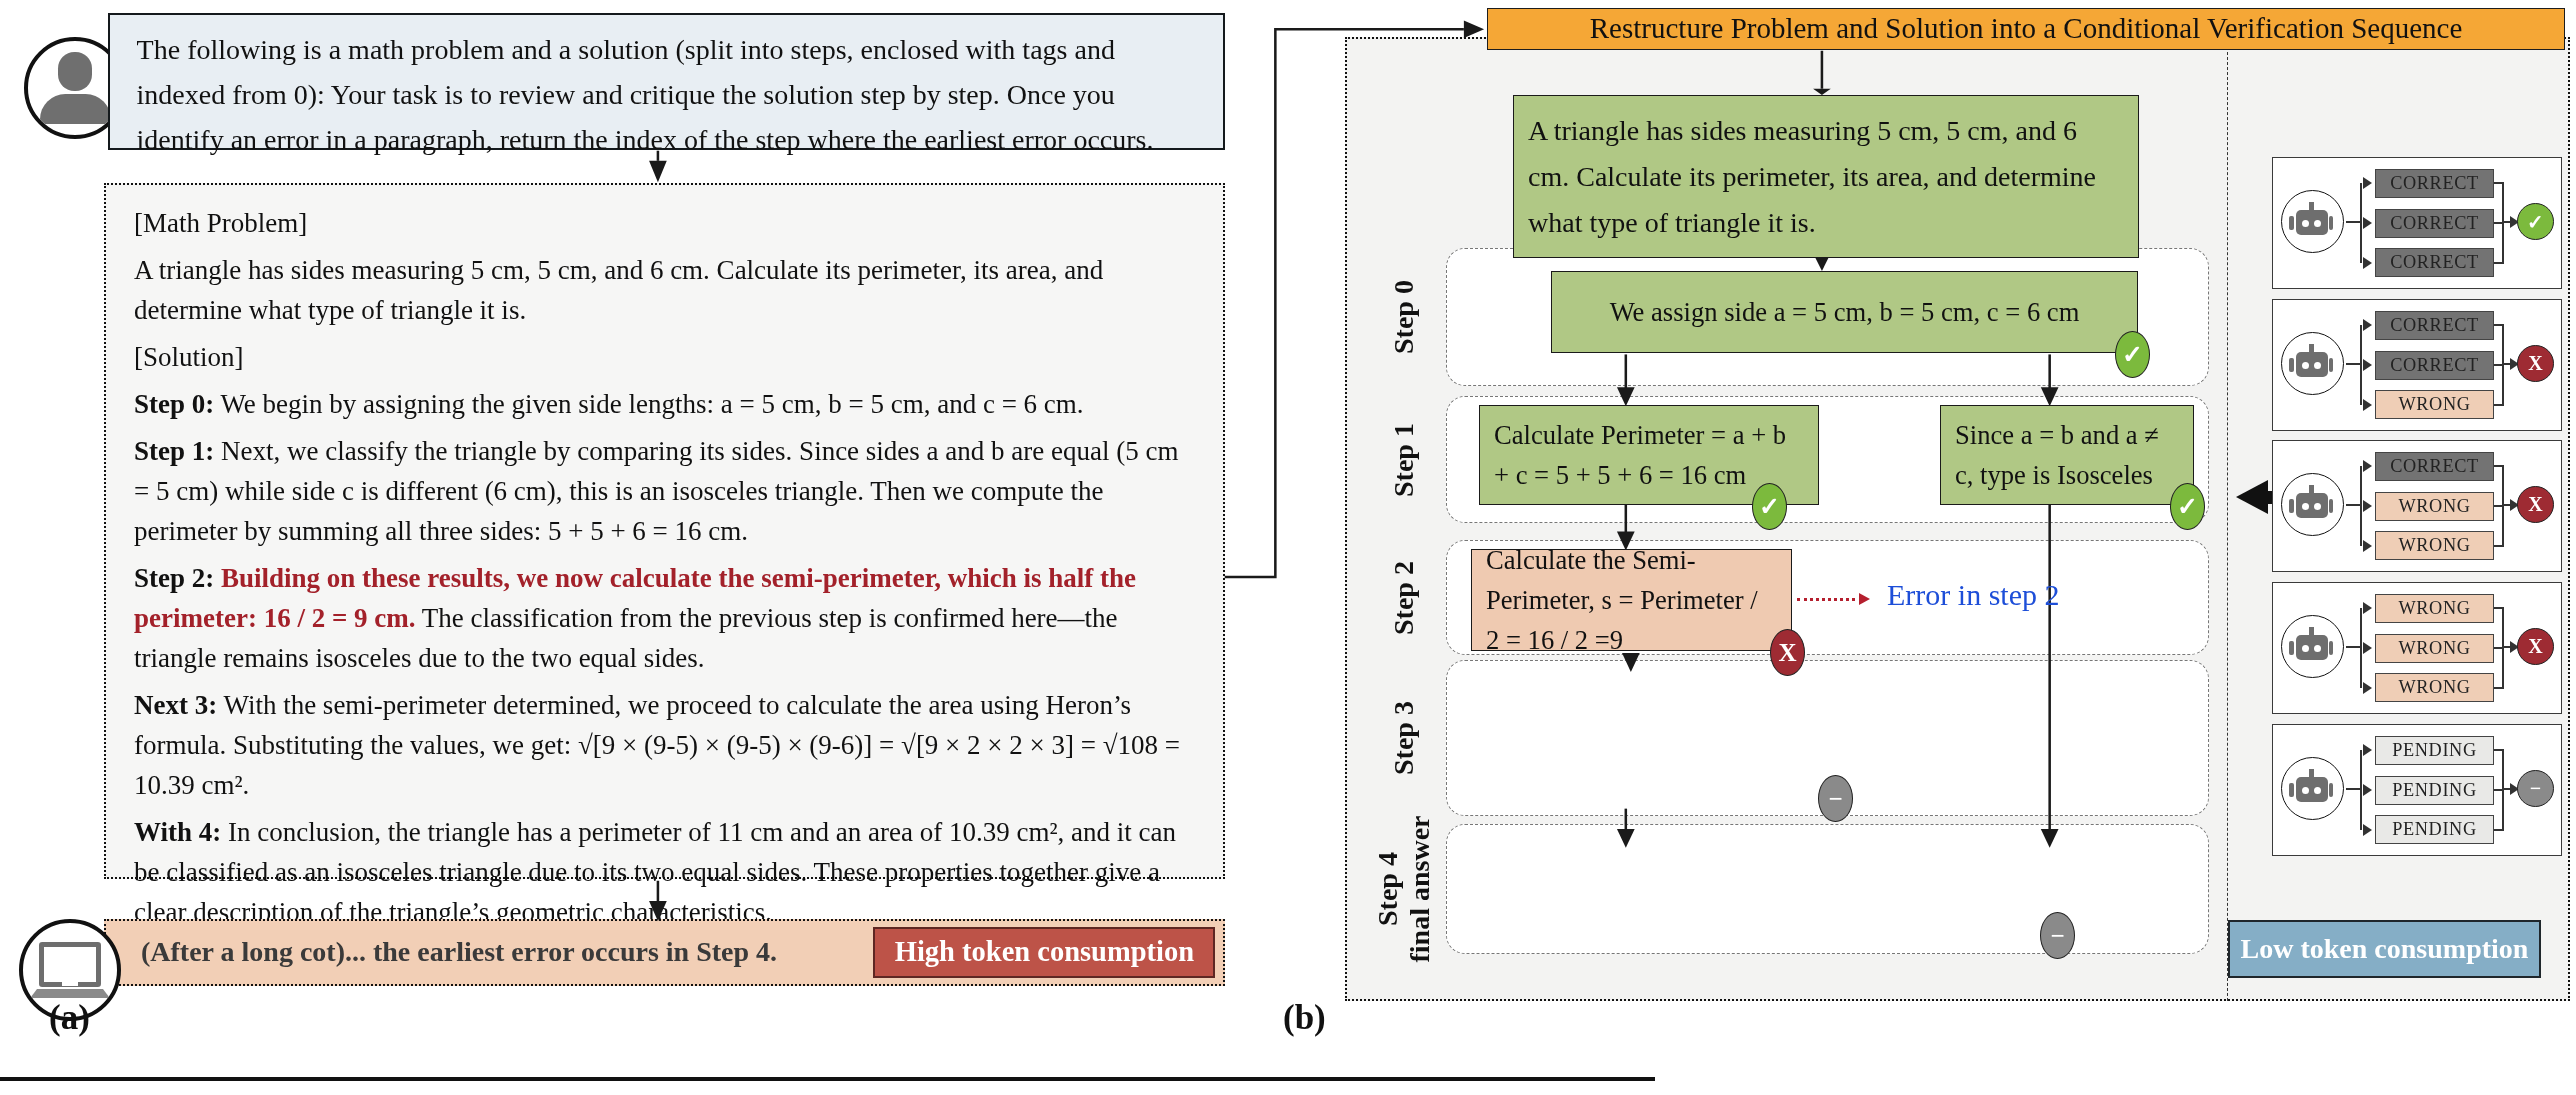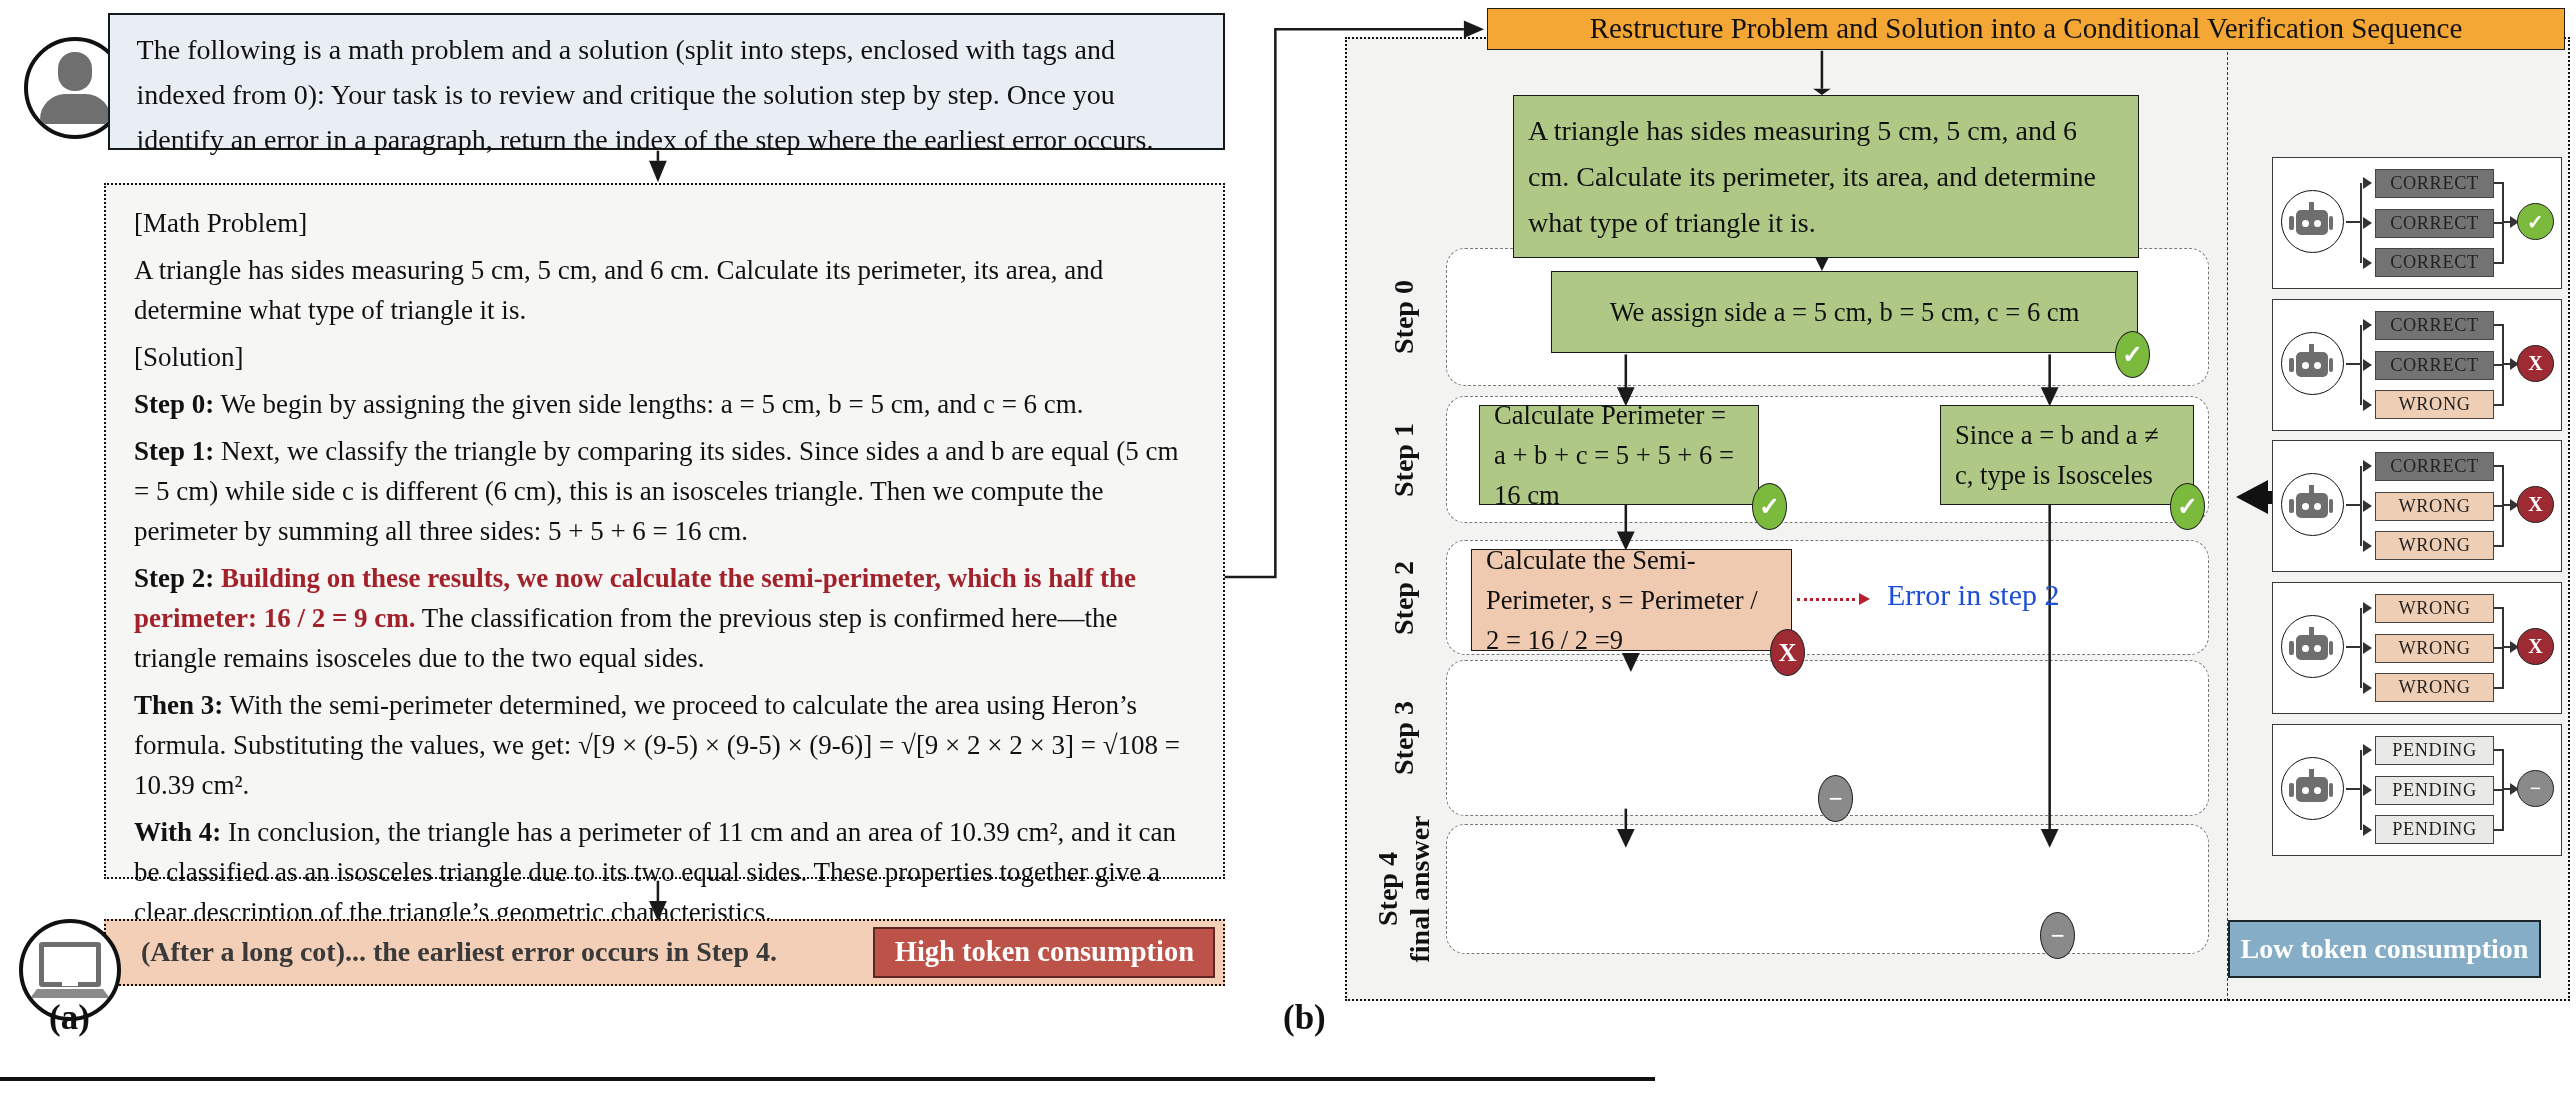--- a/index.html
+++ b/index.html
@@ -88,21 +88,21 @@
     <span>The following is a math problem and a solution (split into steps, enclosed with tags and indexed from 0): Your task is to review and critique the solution step by step. Once you identify an error in a paragraph, return the index of the step where the earliest error occurs.</span>
   </div>
 
   <div class="abs math-box">
     <p>[Math Problem]</p>
     <p>A triangle has sides measuring 5 cm, 5 cm, and 6 cm. Calculate its perimeter, its area, and determine what type of triangle it is.</p>
     <p>[Solution]</p>
     <p><span class="bold">Step 0:</span><span> We begin by assigning the given side lengths: a = 5 cm, b = 5 cm, and c = 6 cm.</span></p>
     <p><span class="bold">Step 1:</span><span> Next, we classify the triangle by comparing its sides. Since sides a and b are equal (5 cm = 5 cm) while side c is different (6 cm), this is an isosceles triangle. Then we compute the perimeter by summing all three sides: 5 + 5 + 6 = 16 cm.</span></p>
     <p><span class="bold">Step 2:</span><span class="red-bold"> Building on these results, we now calculate the semi-perimeter, which is half the perimeter: 16 / 2 = 9 cm.</span><span> The classification from the previous step is confirmed here—the triangle remains isosceles due to the two equal sides.</span></p>
-    <p><span class="bold">Then 3:</span><span> With the semi-perimeter determined, we proceed to calculate the area using Heron’s formula. Substituting the values, we get: √[9 × (9-5) × (9-5) × (9-6)] = √[9 × 2 × 2 × 3] = √108 = 10.39 cm².</span></p>
+    <p><span class="bold">Next 3:</span><span> With the semi-perimeter determined, we proceed to calculate the area using Heron’s formula. Substituting the values, we get: √[9 × (9-5) × (9-5) × (9-6)] = √[9 × 2 × 2 × 3] = √108 = 10.39 cm².</span></p>
     <p><span class="bold">With 4:</span><span> In conclusion, the triangle has a perimeter of 11 cm and an area of 10.39 cm², and it can be classified as an isosceles triangle due to its two equal sides. These properties together give a clear description of the triangle’s geometric characteristics.</span></p>
   </div>
 
   <div class="abs output-box">
     <div class="output-text">(After a long cot)... the earliest error occurs in Step 4.</div>
     <div class="high-badge">High token consumption</div>
   </div>
 
   <div class="icon-circle" style="left:19px;top:919px;">
     <div class="laptop-screen"></div>
@@ -167,21 +167,21 @@
   <div class="step-label" style="top:824px;height:130px;">
     <div class="step-label-inner">
         <div>Step 4</div>
         <div>final answer</div>
       </div>
   </div>
 
   <div class="flowbox green" style="left:1551px;top:271px;width:587px;height:82px;justify-content:center;">
     <span>We assign side a = 5 cm, b = 5 cm, c = 6 cm</span>
   </div>
-  <div class="flowbox green" style="left:1479px;top:405px;width:280px;height:100px;">
+  <div class="flowbox green" style="left:1479px;top:405px;width:340px;height:100px;">
     <span>Calculate Perimeter = a + b + c = 5 + 5 + 6 = 16 cm</span>
   </div>
   <div class="flowbox green" style="left:1940px;top:405px;width:254px;height:100px;">
     <span>Since a = b and a ≠ c, type is Isosceles</span>
   </div>
   <div class="flowbox peach" style="left:1471px;top:549px;width:321px;height:102px;">
     <span>Calculate the Semi-Perimeter, s = Perimeter / 2 = 16 / 2 =9</span>
   </div>
 
   <div class="mark check" style="left:2115px;top:331px;">

